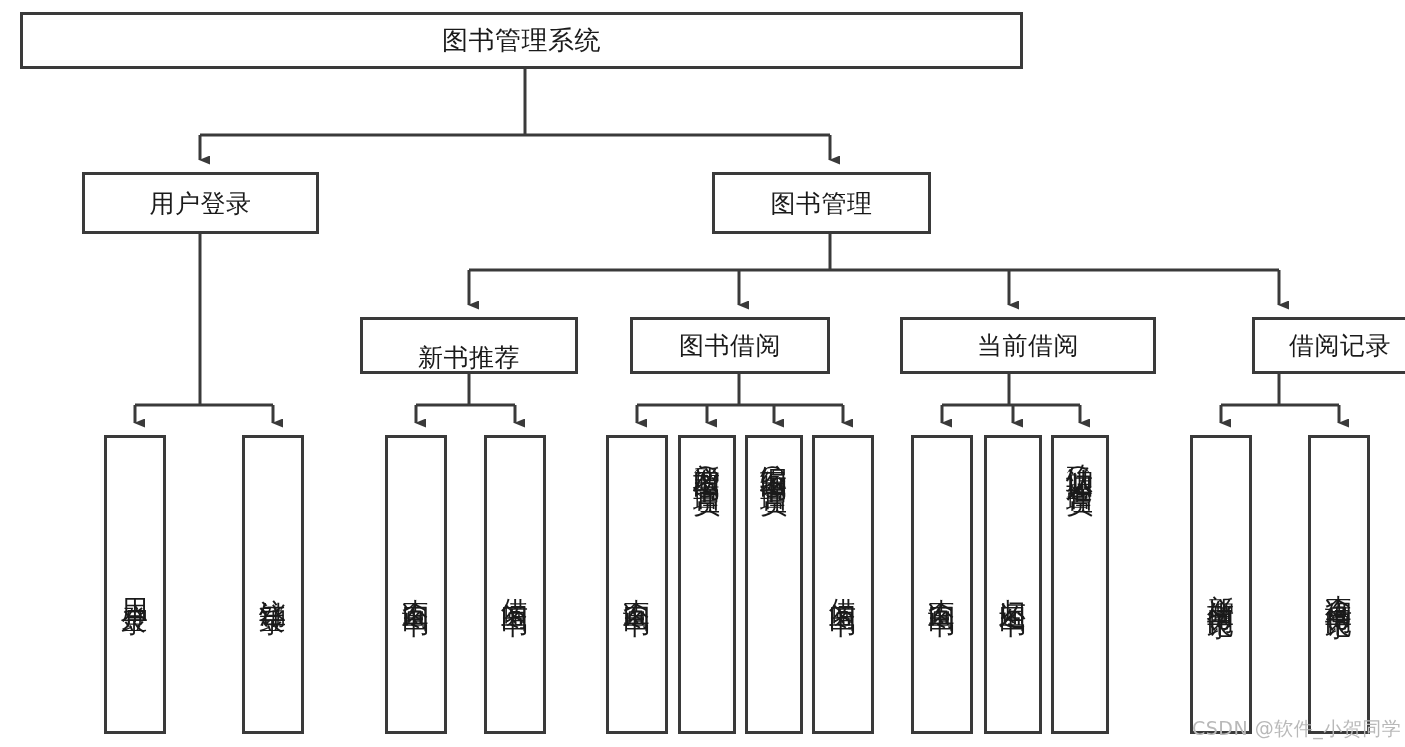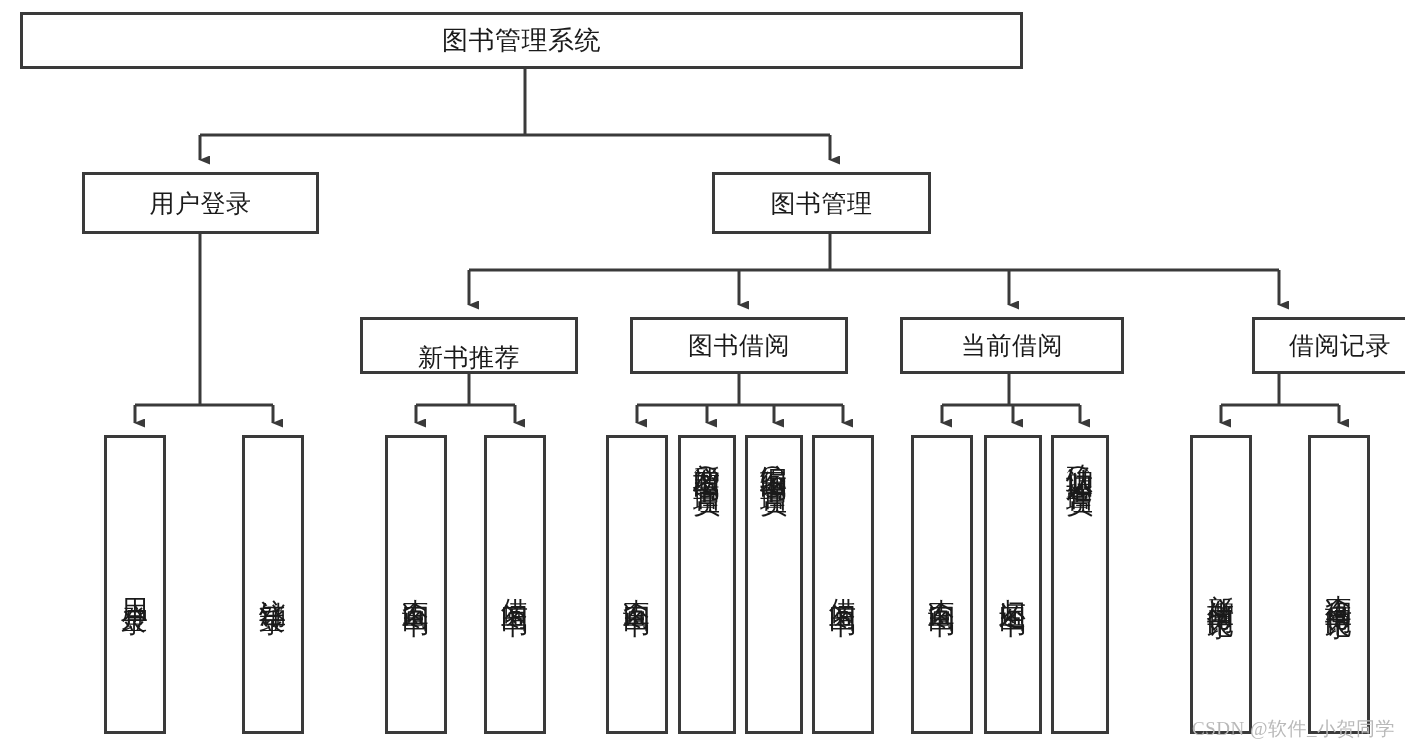--- a/index.html
+++ b/index.html
@@ -69,21 +69,20 @@
   .node.v.centered {
     align-items: center;
     padding-top: 0;
   }
   .watermark {
     position: absolute;
     font-size: 19px;
     color: #b9b9b9;
     white-space: nowrap;
     letter-spacing: 0.5px;
-    font-family: Liberation Serif, serif;
   }
 </style>
 </head>
 <body>
 
 <div id="canvas">
 
   <svg class="wires" viewBox="0 0 1405 747">
     <defs>
       <marker id="arrow" markerWidth="9" markerHeight="11" refX="4.5" refY="10" orient="auto" markerUnits="userSpaceOnUse">
@@ -137,24 +136,24 @@
       </div>
       <div class="node h" style="left: 712px; top: 172px; width: 219px; height: 62px;">
         <span class="label">图书管理</span>
       </div>
     </div>
 
   <div id="level3-host">
       <div class="node h" style="left: 360px; top: 317px; width: 218px; height: 57px; align-items: flex-end;">
         <span class="label">新书推荐</span>
       </div>
-      <div class="node h" style="left: 630px; top: 317px; width: 218px; height: 57px;">
+      <div class="node h" style="left: 630px; top: 317px; width: 200px; height: 57px;">
         <span class="label">图书借阅</span>
       </div>
-      <div class="node h" style="left: 900px; top: 317px; width: 224px; height: 57px;">
+      <div class="node h" style="left: 900px; top: 317px; width: 256px; height: 57px;">
         <span class="label">当前借阅</span>
       </div>
       <div class="node h" style="left: 1214px; top: 317px; width: 176px; height: 57px; margin-left: 38px;">
         <span class="label">借阅记录</span>
       </div>
     </div>
 
   <div id="leaves-host">
       <div class="node v centered" style="left: 104px; top: 435px; width: 62px; height: 299px;">
         <span class="label">用户登录</span>

